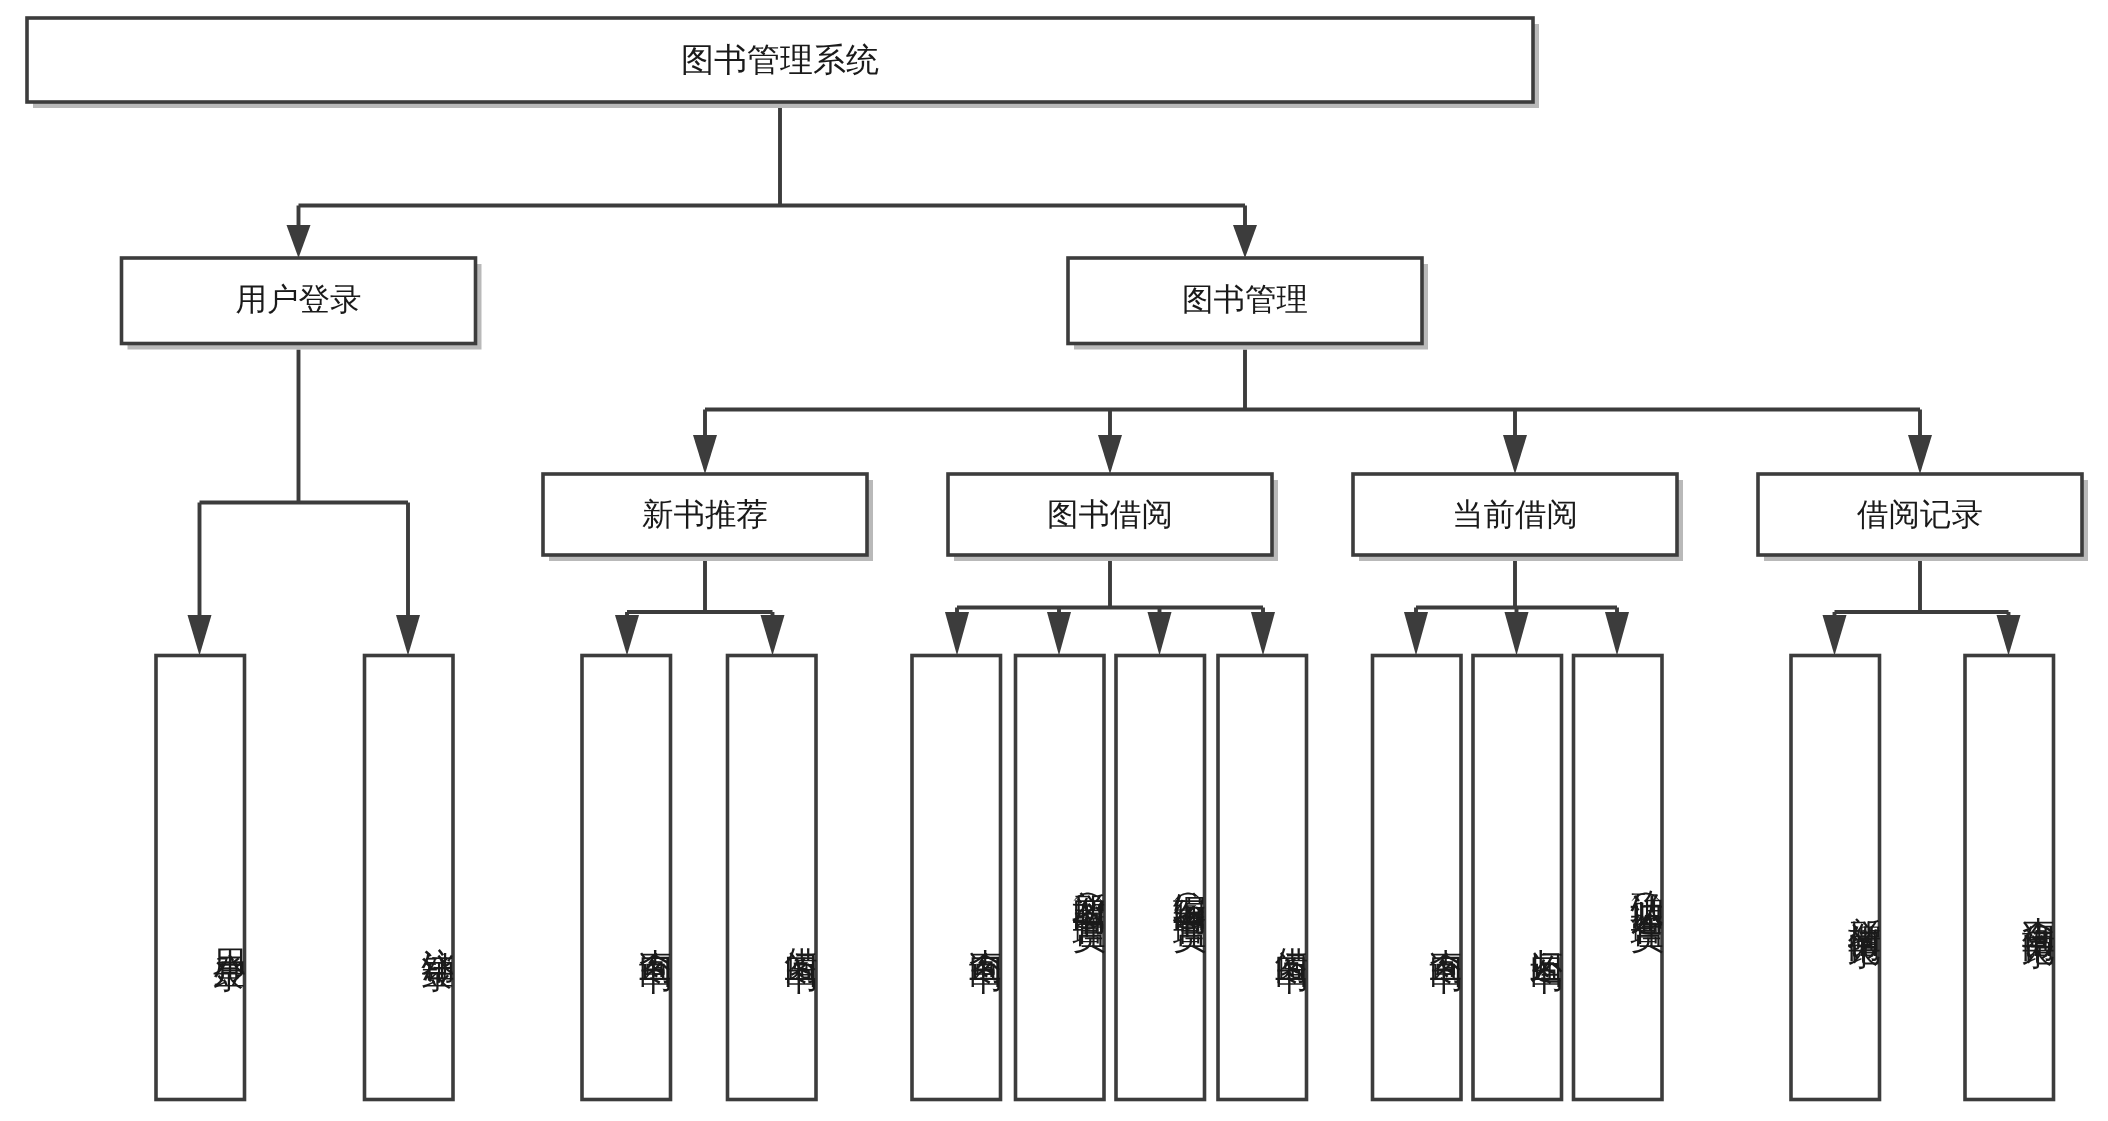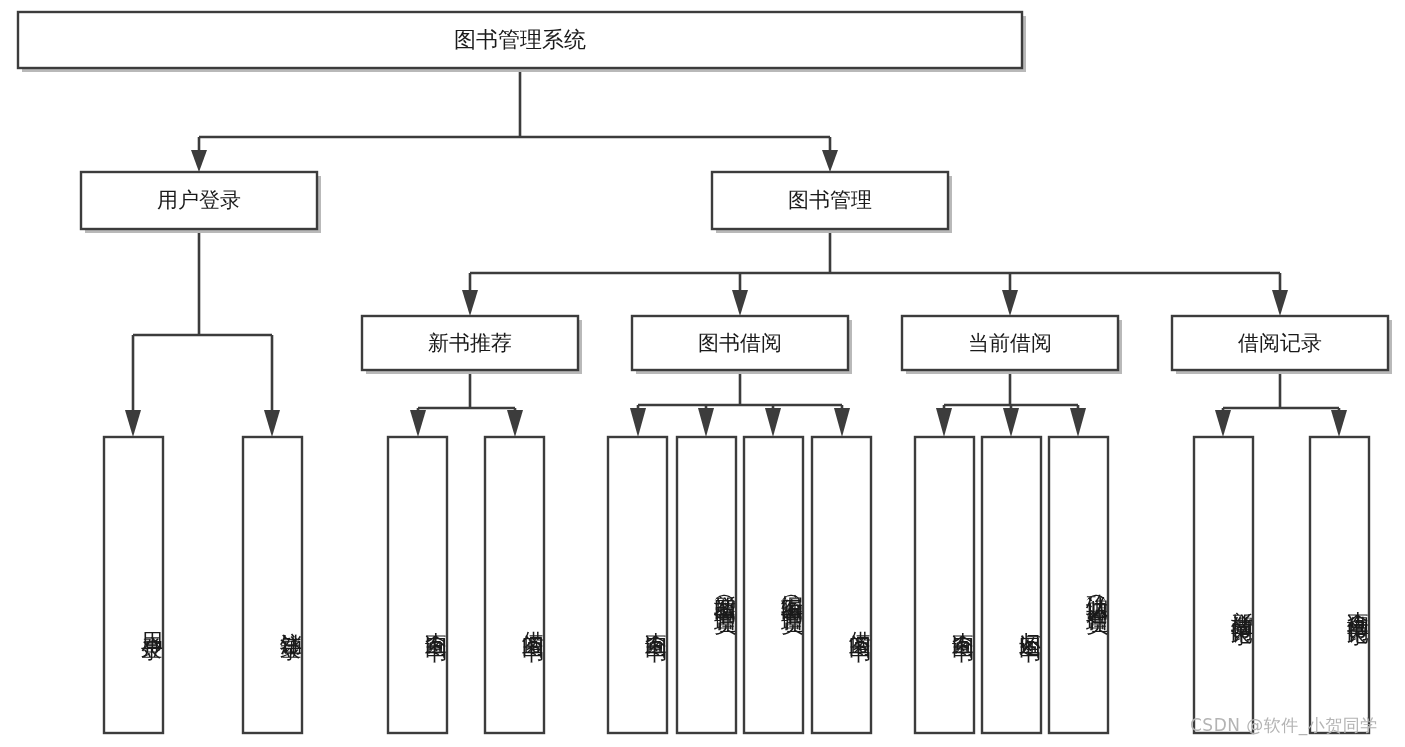--- a/index.html
+++ b/index.html
@@ -229,15 +229,14 @@
   <div class="leaf-label-wrap" style="left:744px; top:445px; width:59px; height:288px;">编辑图书（管理员）</div>
   <div class="leaf-label-wrap" style="left:812px; top:510px; width:59px; height:220px;">借阅图书</div>
 
   <div class="leaf-label-wrap" style="left:915px; top:510px; width:59px; height:220px;">查询图书</div>
   <div class="leaf-label-wrap" style="left:982px; top:510px; width:59px; height:220px;">归还图书</div>
   <div class="leaf-label-wrap" style="left:1049px; top:445px; width:59px; height:288px;">确认归还（管理员）</div>
 
   <div class="leaf-label-wrap" style="left:1194px; top:472px; width:59px; height:260px;">新增借阅记录</div>
   <div class="leaf-label-wrap" style="left:1310px; top:472px; width:59px; height:260px;">查询借阅记录</div>
 
-  <div class="watermark">CSDN @软件_小贺同学</div>
 
 </div>
 
 </body></html>

